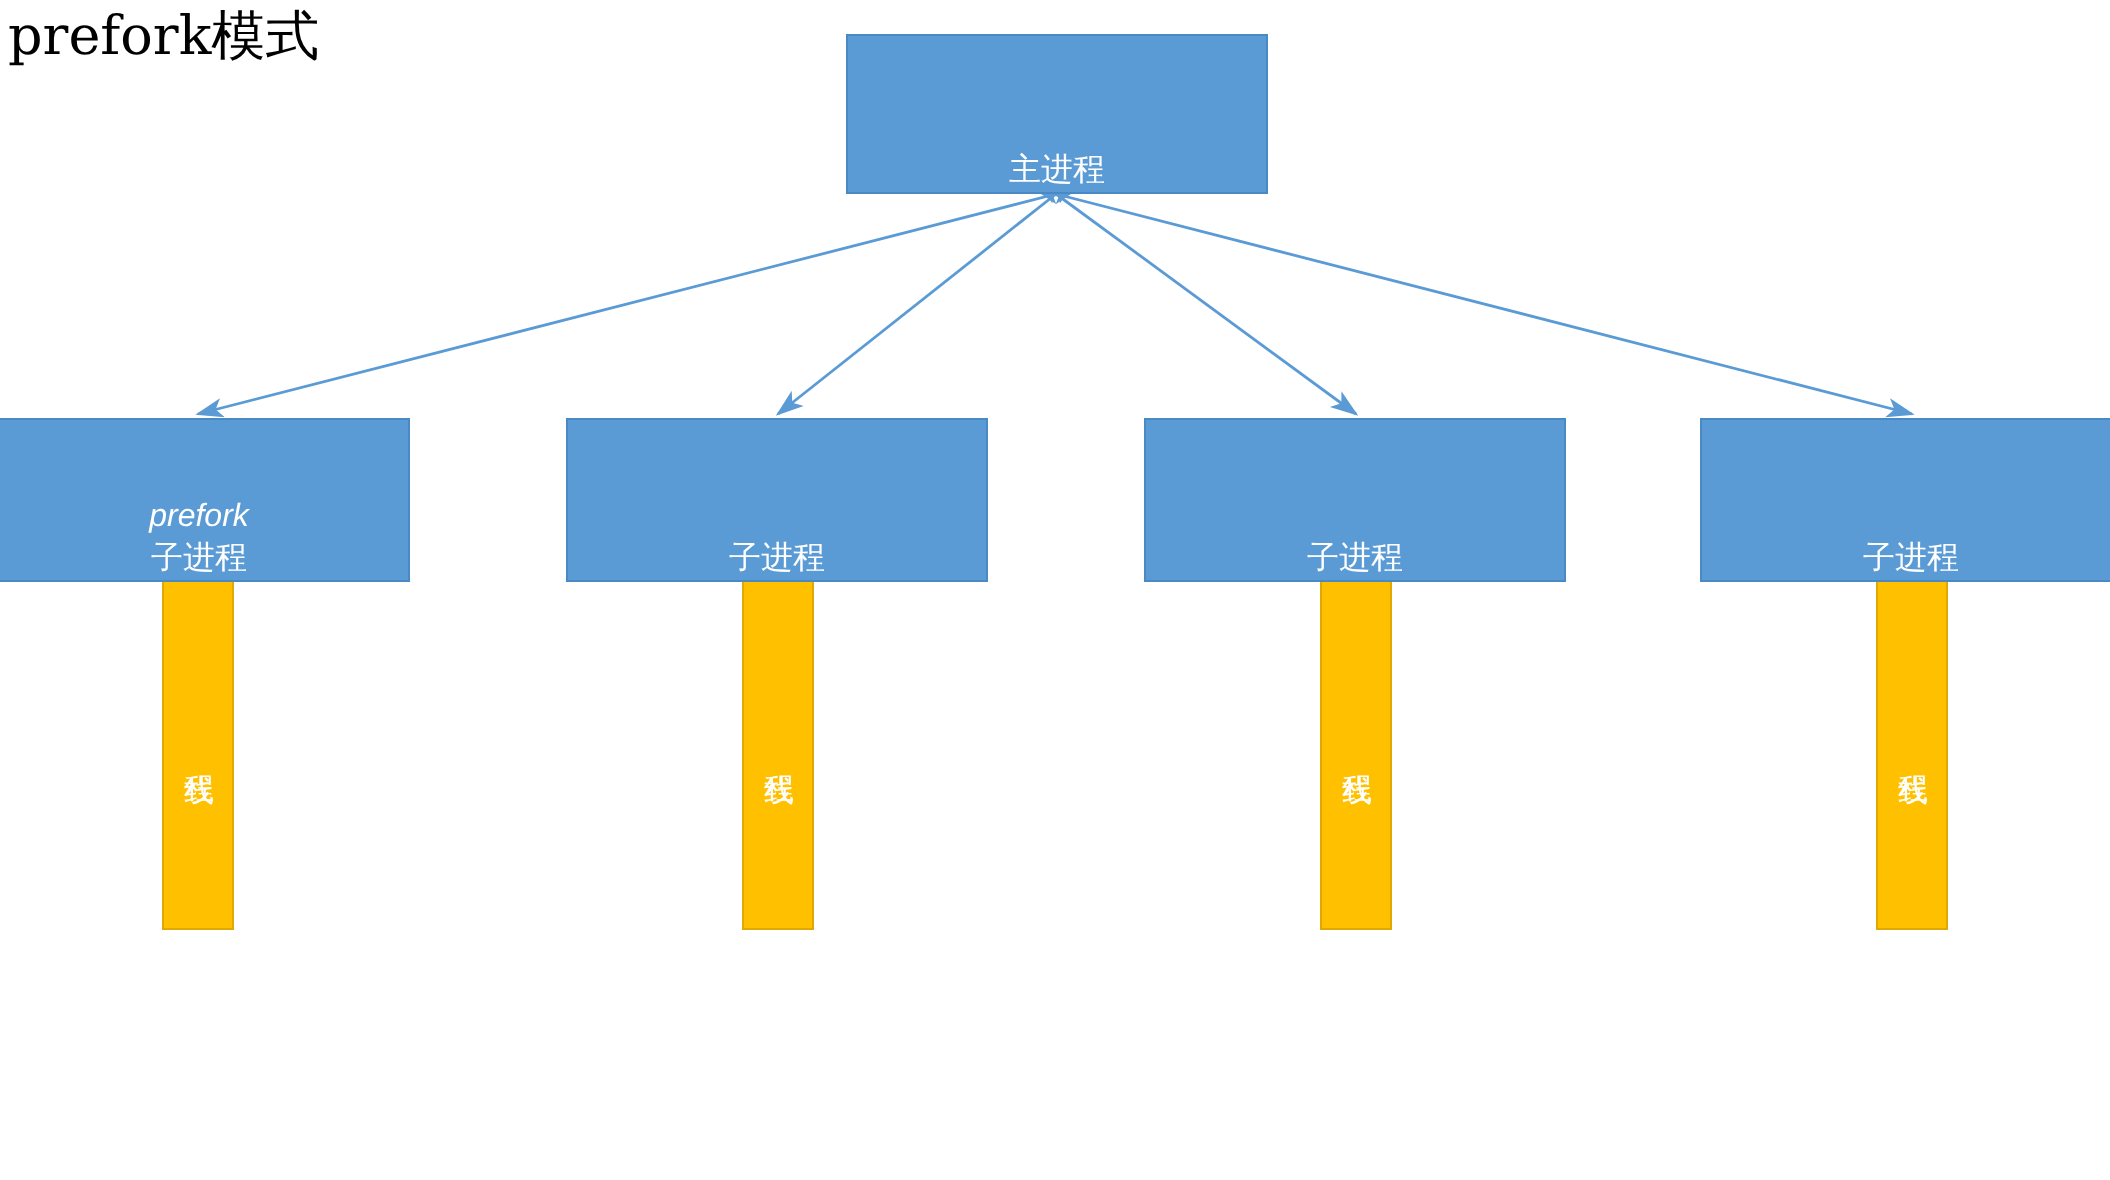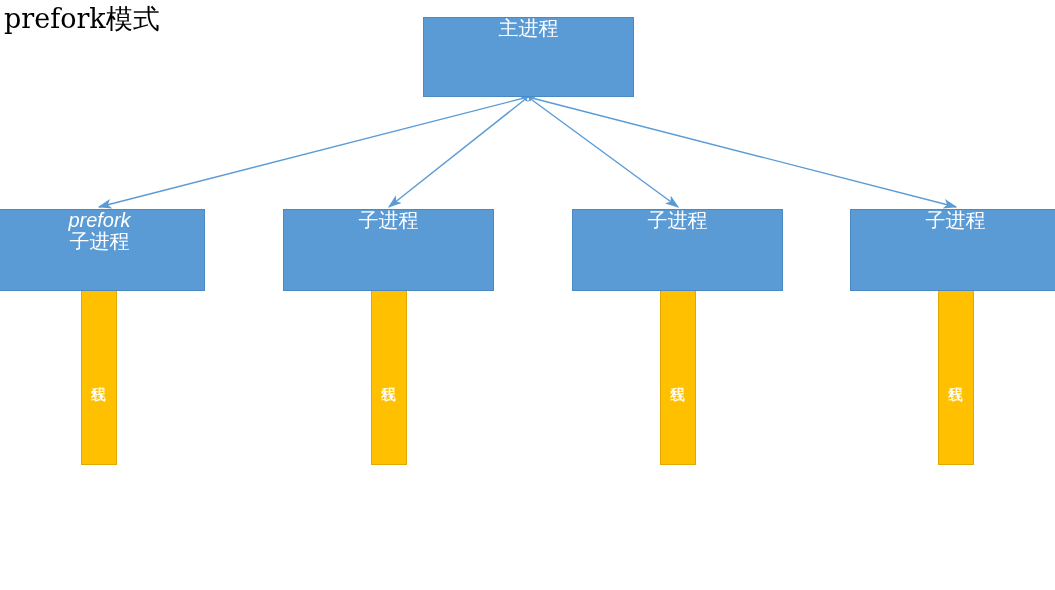--- a/index.html
+++ b/index.html
@@ -32,24 +32,24 @@
     width: 1055px;
     height: 590px;
     pointer-events: none;
   }
   .proc-box {
     position: absolute;
     background: #5B9BD5;
     border: 1px solid #4a8ac4;
     box-sizing: border-box;
     display: flex;
-    align-items: flex-start;
+    align-items: flex-end;
     justify-content: center;
     color: #ffffff;
-    font-size: 20px;
+    font-size: 16px;
     line-height: 21px;
     text-align: center;
     z-index: 3;
   }
   .proc-box .lines {
     display: block;
   }
   .proc-box .l1 { display: block; font-style: italic; }
   .proc-box .l2 { display: block; }
   .thread-bar {

